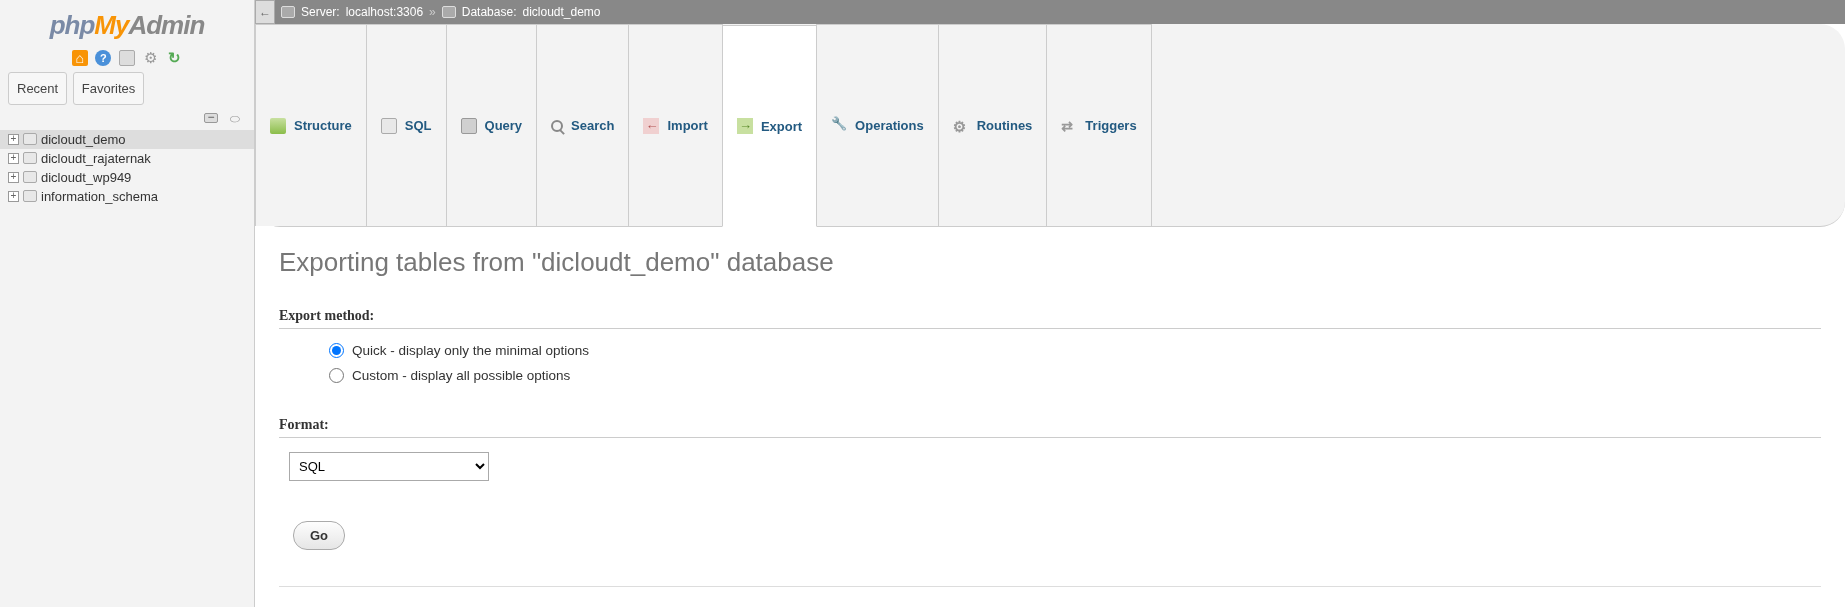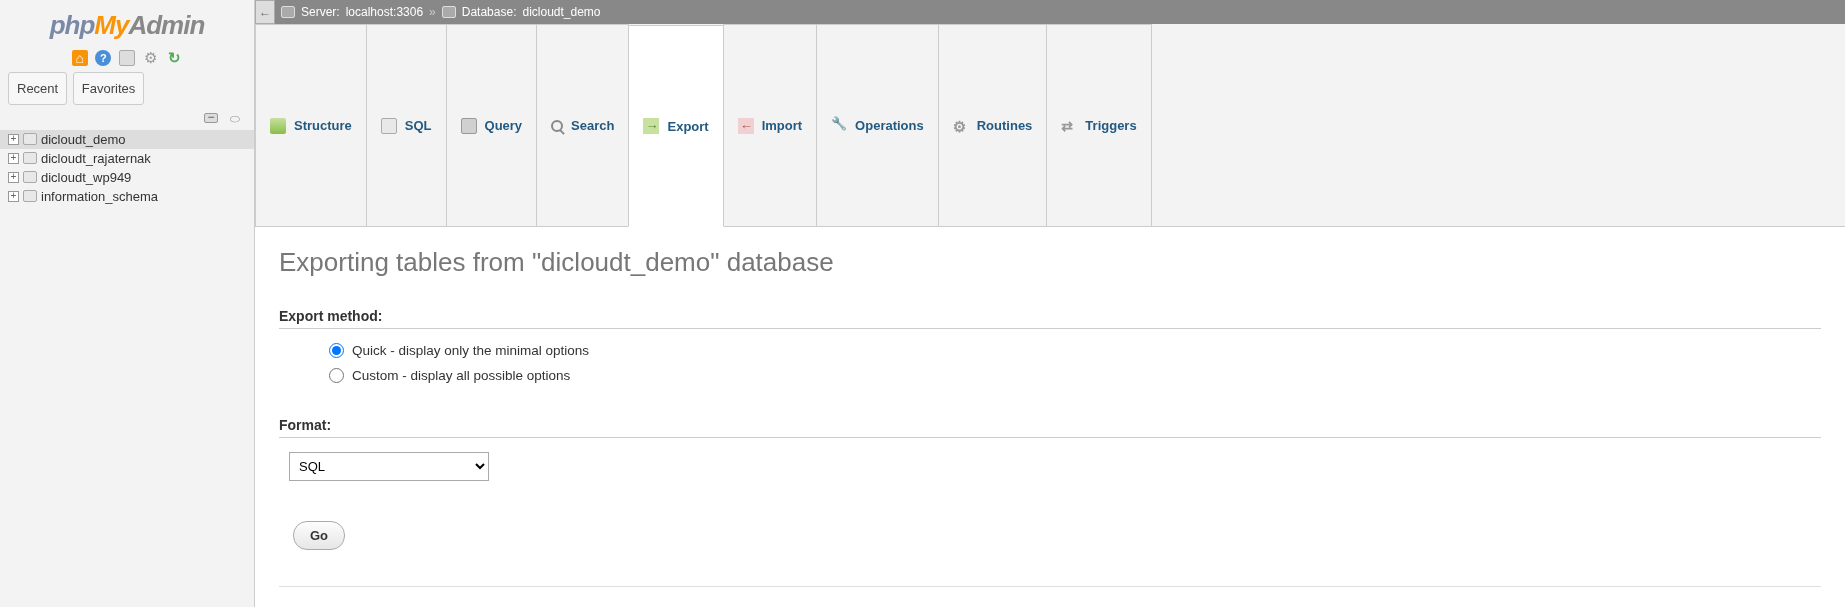--- a/index.html
+++ b/index.html
@@ -47,21 +47,21 @@
     .main { flex: 1; display: flex; flex-direction: column; overflow: hidden; }
 
     .collapse-arrow { width: 20px; height: 24px; background: #ddd; border: 1px solid #aaa; display: flex; align-items: center; justify-content: center; color: #666; font-size: 12px; cursor: pointer; }
 
     .breadcrumb { background: #888; color: #fff; display: flex; align-items: center; height: 24px; padding: 12px 6px; font-size: 12px; gap: 6px; }
     .breadcrumb a { color: #fff; text-decoration: none; }
     .breadcrumb .sep { color: #ccc; }
     .bc-icon { width: 14px; height: 12px; background: #aaa; border: 1px solid #ddd; border-radius: 2px; display: inline-block; }
     .bc-wrap { display: flex; align-items: center; }
 
-    .tabs { display: flex; background: #f3f3f3; border-bottom: 1px solid #ccc; flex: 1; flex-wrap: wrap; }
+    .tabs { display: flex; background: #f3f3f3; border-bottom: 1px solid #ccc; flex: 1; flex-wrap: wrap; border-radius: 25px; }
     .tab { display: flex; align-items: center; gap: 8px; padding: 10px 14px; border: 1px solid #ccc; border-bottom: none; margin-right: -1px; background: #f3f3f3; cursor: pointer; color: #235a81; font-weight: bold; font-size: 13px; }
     .tab.active { background: #fff; border-bottom: 1px solid #fff; position: relative; top: 1px; }
     .tab-ic { width: 16px; height: 16px; display: inline-block; }
 
     .ict-structure { background: linear-gradient(#c8e0a0, #8bbd4a); border-radius: 2px; }
     .ict-sql { background: #e8e8e8; border: 1px solid #aaa; border-radius: 2px; }
     .ict-search { border: 2px solid #888; border-radius: 50%; position: relative; width: 12px; height: 12px; }
     .ict-search::after { content: ""; position: absolute; width: 6px; height: 2px; background: #888; bottom: -3px; right: -4px; transform: rotate(45deg); }
     .ict-query { background: #d0d0d0; border: 1px solid #999; border-radius: 2px; }
     .ict-export { background: #c8e0a0; position: relative; }
@@ -76,21 +76,21 @@
     .ict-events::before { content: ""; position: absolute; width: 1px; height: 5px; background: #c44; top: 1px; left: 5px; }
     .ict-events::after { content: ""; position: absolute; width: 4px; height: 1px; background: #c44; top: 5px; left: 5px; }
     .ict-triggers { color: #999; }
     .ict-triggers::before { content: "⇄"; font-size: 14px; }
     .ict-designer { color: #888; }
     .ict-designer::before { content: "⊞"; font-size: 14px; }
 
     .content { padding: 20px 24px; }
     .page-title { font-size: 26px; color: #777; font-weight: normal; margin-bottom: 30px; }
 
-    .section-h { font-weight: bold; font-size: 14px; color: #333; border-bottom: 1px solid #ccc; padding-bottom: 4px; margin-bottom: 14px; }
+    .section-h { font-weight: bold; font-size: 14px; color: #333; border-bottom: 1px solid #ccc; padding-bottom: 4px; margin-bottom: 14px; font-family: Liberation Serif, serif; }
 
     .radio-group { padding-left: 50px; margin-bottom: 34px; }
     .radio-row { display: flex; align-items: flex-end; gap: 8px; margin-bottom: 10px; font-size: 13.5px; color: #333; }
     .radio-row input { width: 15px; height: 15px; }
 
     .format-select { margin: 12px 0 40px 10px; }
     .format-select select { width: 200px; padding: 5px; border: 1px solid #aaa; font-size: 13px; background: #fff; }
 
     .go-btn { padding: 6px 16px; border: 1px solid #aaa; border-radius: 14px; background: linear-gradient(#fdfdfd, #e6e6e6); font-weight: bold; cursor: pointer; font-size: 13px; color: #333; margin-left: 14px; }
 
@@ -167,27 +167,27 @@
           <span>SQL</span>
         </div>
       <div class="tab">
           <span class="tab-ic ict-query"></span>
           <span>Query</span>
         </div>
       <div class="tab">
           <span class="tab-ic ict-search"></span>
           <span>Search</span>
         </div>
+      <div class="tab">
+          <span class="tab-ic ict-import"></span>
+          <span>Import</span>
+        </div>
       <div class="tab active">
           <span class="tab-ic ict-export"></span>
           <span>Export</span>
-        </div>
-      <div class="tab">
-          <span class="tab-ic ict-import"></span>
-          <span>Import</span>
         </div>
       <div class="tab">
           <span class="tab-ic ict-operations"></span>
           <span>Operations</span>
         </div>
       <div class="tab">
           <span class="tab-ic ict-routines"></span>
           <span>Routines</span>
         </div>
       <div class="tab">

